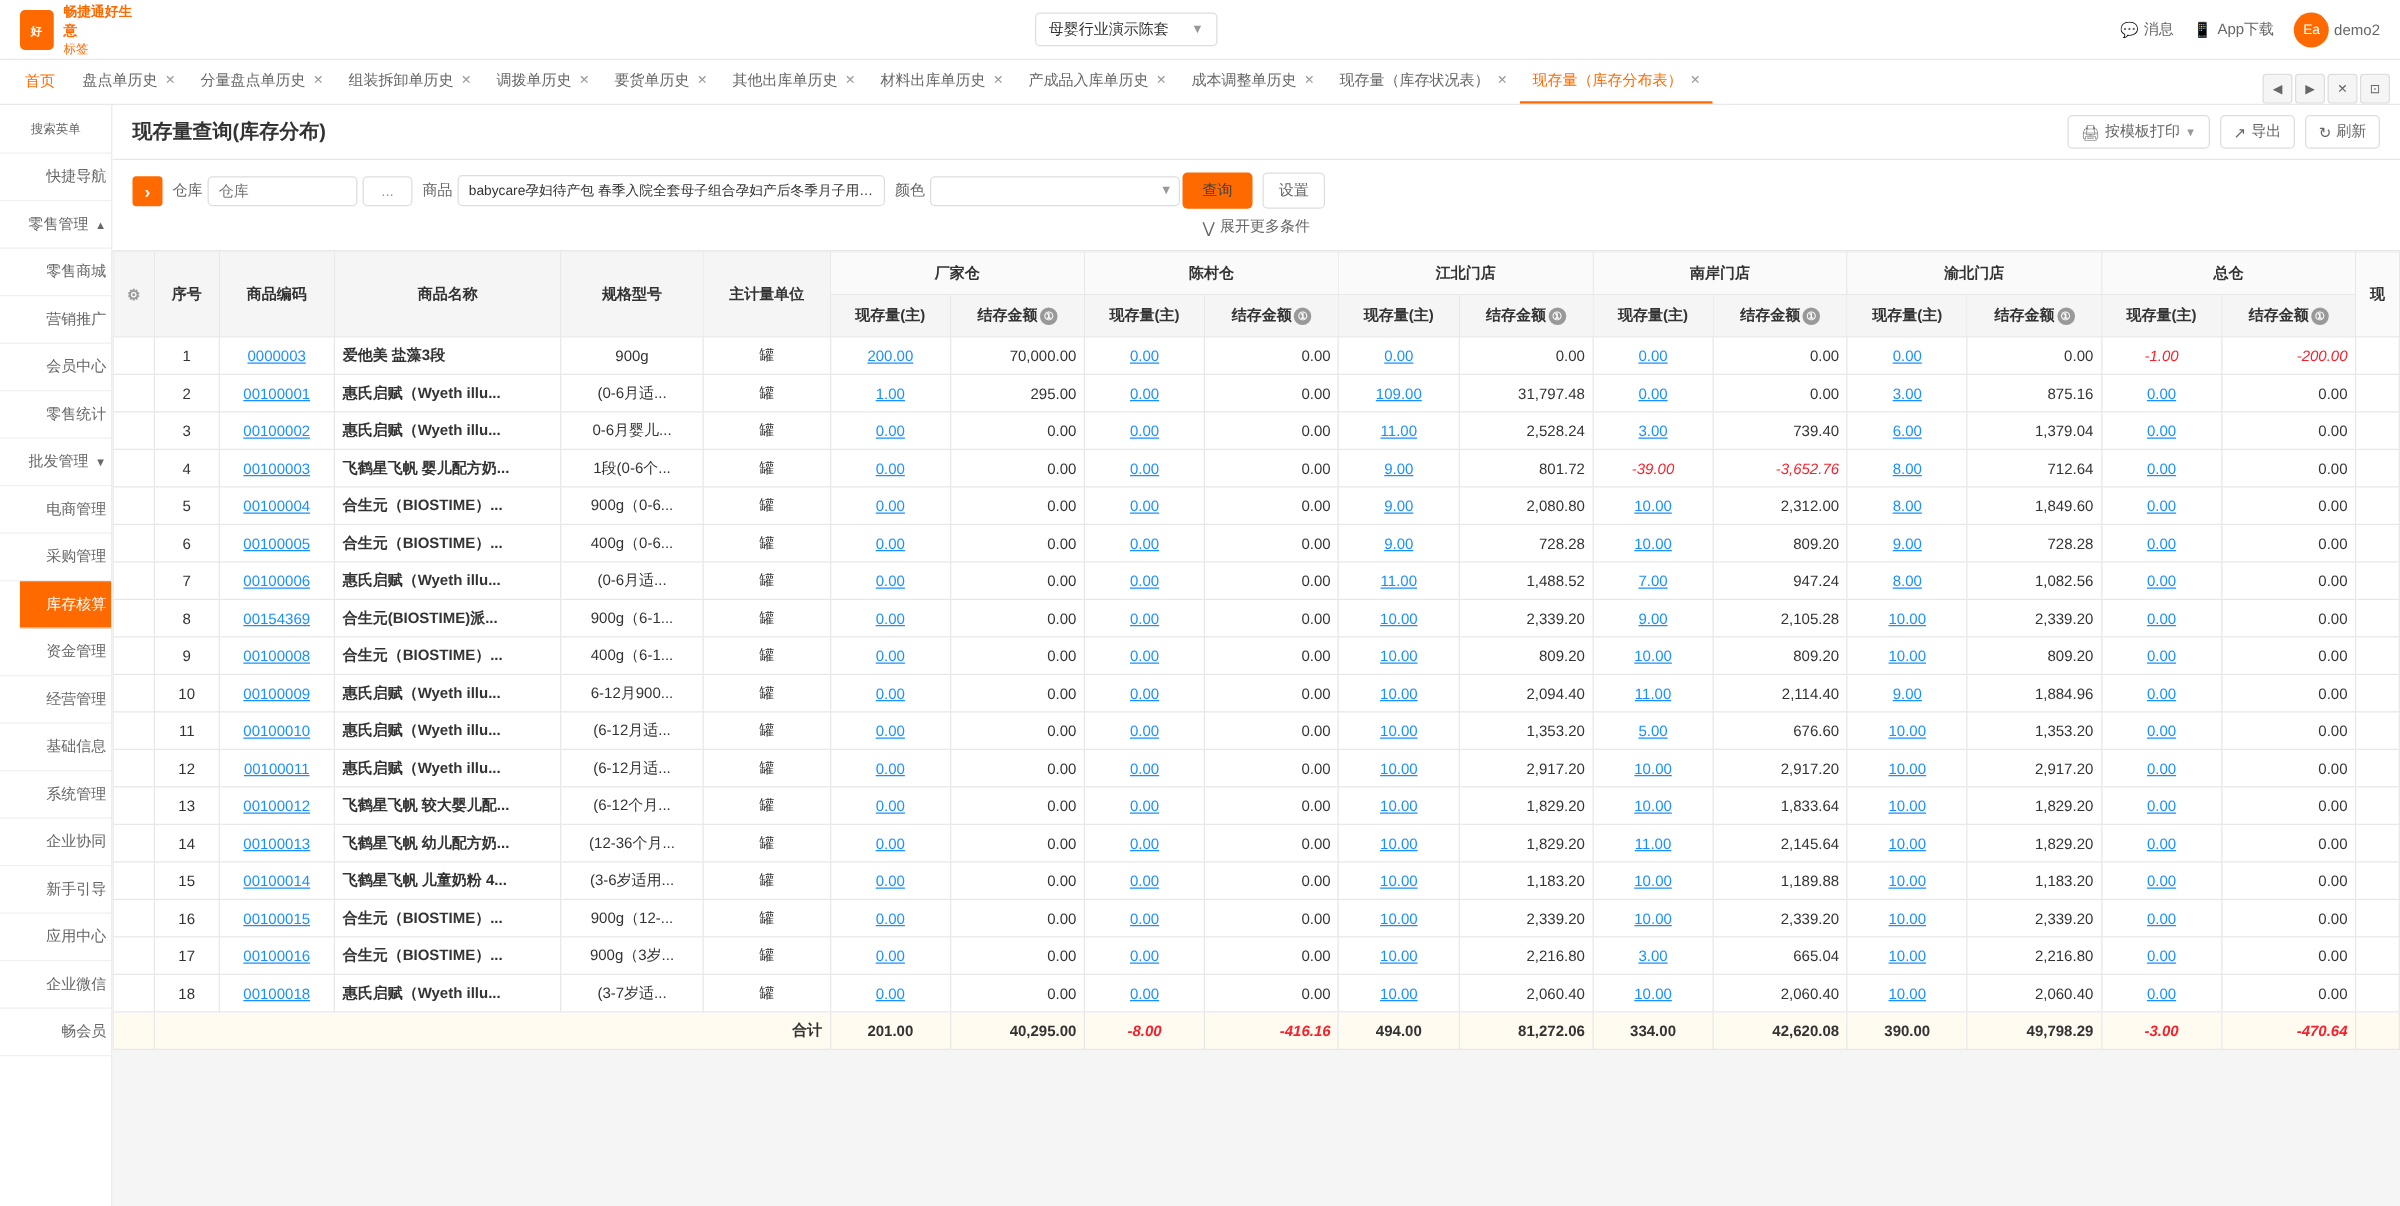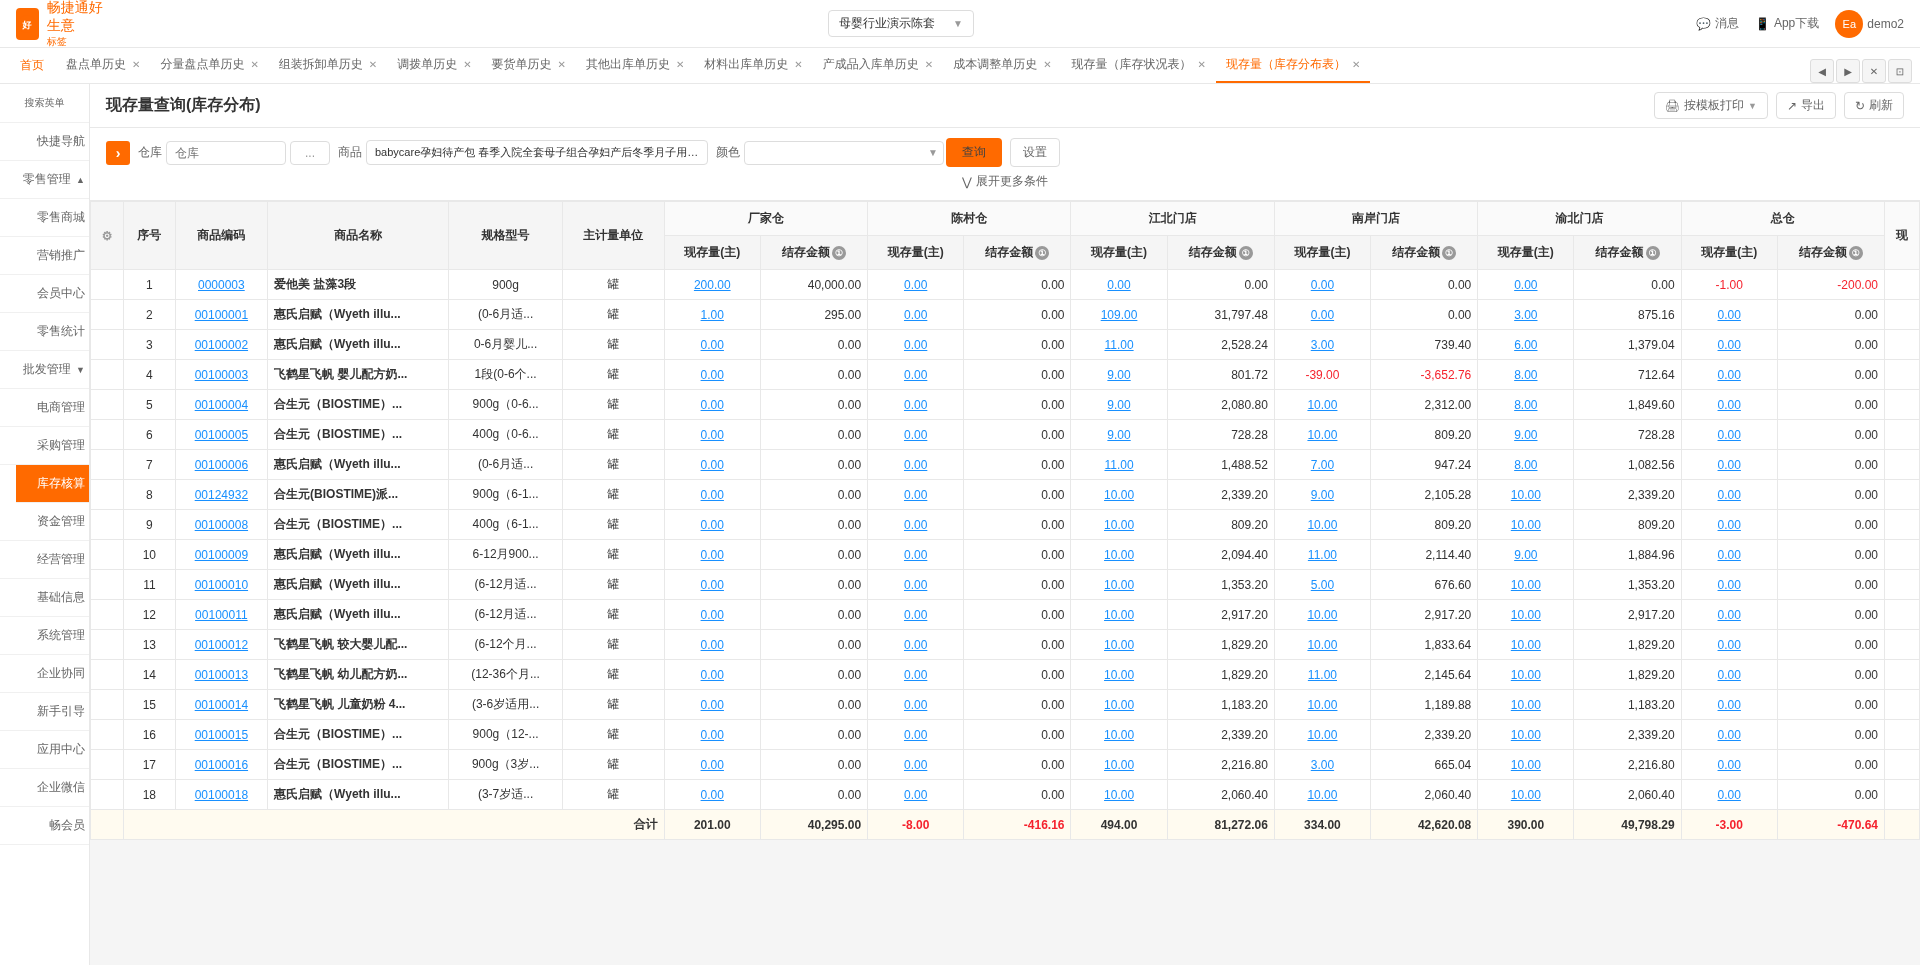--- a/index.html
+++ b/index.html
@@ -358,21 +358,21 @@
       text-align: center;
       border: 1px solid #e8e8e8;
       white-space: nowrap;
       overflow: hidden;
       text-overflow: ellipsis;
       max-width: 150px;
     }
     tbody td.text-left { text-align: left; font-weight: bold; }
     tbody td.text-right { text-align: right; }
     .num-link { color: #1890ff; text-decoration: underline; cursor: pointer; }
-    .num-negative { color: #f5222d; }
+    .num-negative { color: #f5222d; font-style: italic; }
     .settings-icon { color: #999; cursor: pointer; }
     .info-icon {
       display: inline-flex;
       width: 14px;
       height: 14px;
       background: #999;
       border-radius: 50%;
       color: #fff;
       font-size: 9px;
       align-items: center;
@@ -386,21 +386,21 @@
 
 <div class="top-bar">
   <div class="logo-area">
     <div class="logo-icon">
       <svg width="20" height="20" viewBox="0 0 20 20">
           <circle cx="10" cy="10" r="9" fill="#ff6a00"></circle>
           <text x="10" y="14" text-anchor="middle" fill="#fff" font-size="9" font-weight="bold">好</text>
         </svg>
     </div>
     <div>
-      <div style="font-size:14px;color:#ff6a00;font-weight:400">畅捷通好生意</div>
+      <div style="font-size:11px;color:#ff6a00;font-weight:700">畅捷通好生意</div>
       <div style="font-size:10px;color:#ff6a00">标签</div>
     </div>
   </div>
 
   <div class="store-selector">
     <span>母婴行业演示陈套</span>
     <span class="arrow">▼</span>
   </div>
 
   <div class="top-right">
@@ -582,21 +582,21 @@
         </thead>
         <tbody id="table-body">
         <tr>
     <td></td>
     <td>1</td>
     <td><span class="num-link">0000003</span></td>
     <td class="text-left" style="max-width:130px;overflow:hidden;text-overflow:ellipsis;white-space:nowrap" title="爱他美 盐藻3段">爱他美 盐藻3段</td>
     <td>900g</td>
     <td>罐</td>
     <td><span class="num-link">200.00</span></td>
-    <td class="text-right">40,000.00</td>
+    <td class="text-right">70,000.00</td>
     <td><span class="num-link">0.00</span></td>
     <td class="text-right">0.00</td>
     <td><span class="num-link">0.00</span></td>
     <td class="text-right">0.00</td>
     <td><span class="num-link">0.00</span></td>
     <td class="text-right ">0.00</td>
     <td><span class="num-link">0.00</span></td>
     <td class="text-right">0.00</td>
     <td><span class="num-negative">-1.00</span></td>
     <td class="text-right num-negative">-200.00</td>
@@ -724,21 +724,21 @@
     <td class="text-right ">947.24</td>
     <td><span class="num-link">8.00</span></td>
     <td class="text-right">1,082.56</td>
     <td><span class="num-link">0.00</span></td>
     <td class="text-right ">0.00</td>
     <td></td>
   </tr>
             <tr>
     <td></td>
     <td>8</td>
-    <td><span class="num-link">00124932</span></td>
+    <td><span class="num-link">00154369</span></td>
     <td class="text-left" style="max-width:130px;overflow:hidden;text-overflow:ellipsis;white-space:nowrap" title="合生元(BIOSTIME)派...">合生元(BIOSTIME)派...</td>
     <td>900g（6-1...</td>
     <td>罐</td>
     <td><span class="num-link">0.00</span></td>
     <td class="text-right">0.00</td>
     <td><span class="num-link">0.00</span></td>
     <td class="text-right">0.00</td>
     <td><span class="num-link">10.00</span></td>
     <td class="text-right">2,339.20</td>
     <td><span class="num-link">9.00</span></td>

